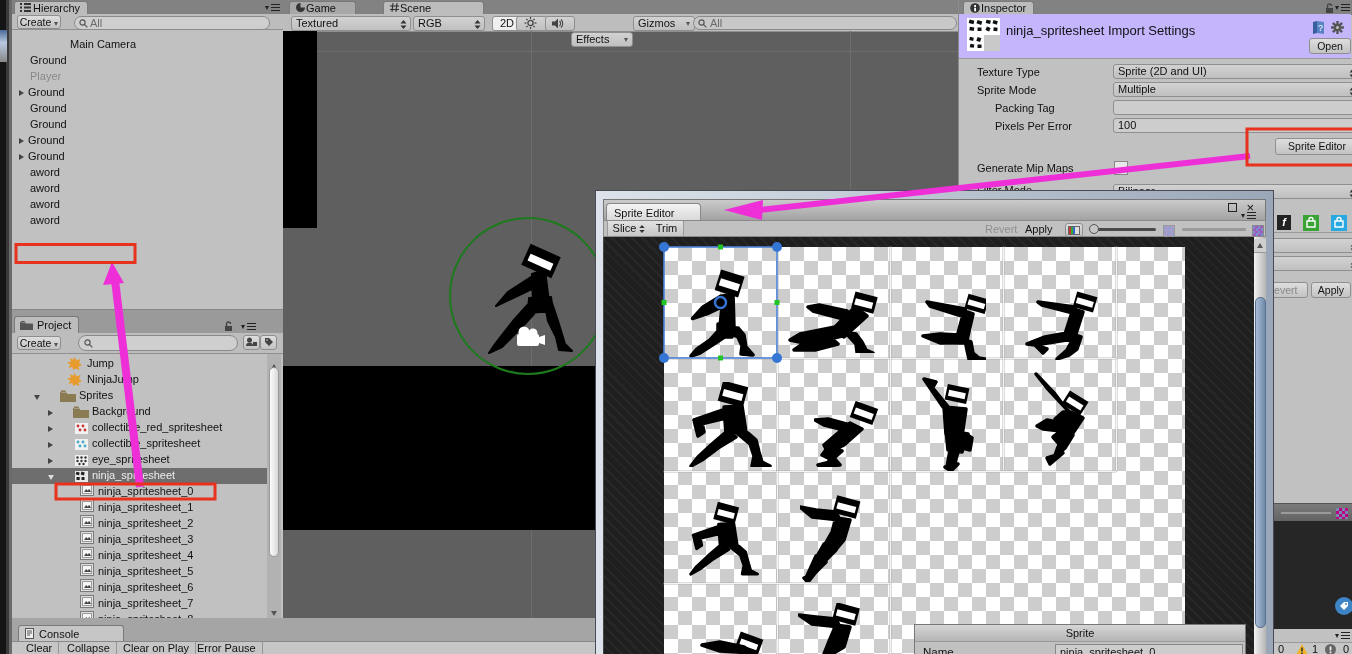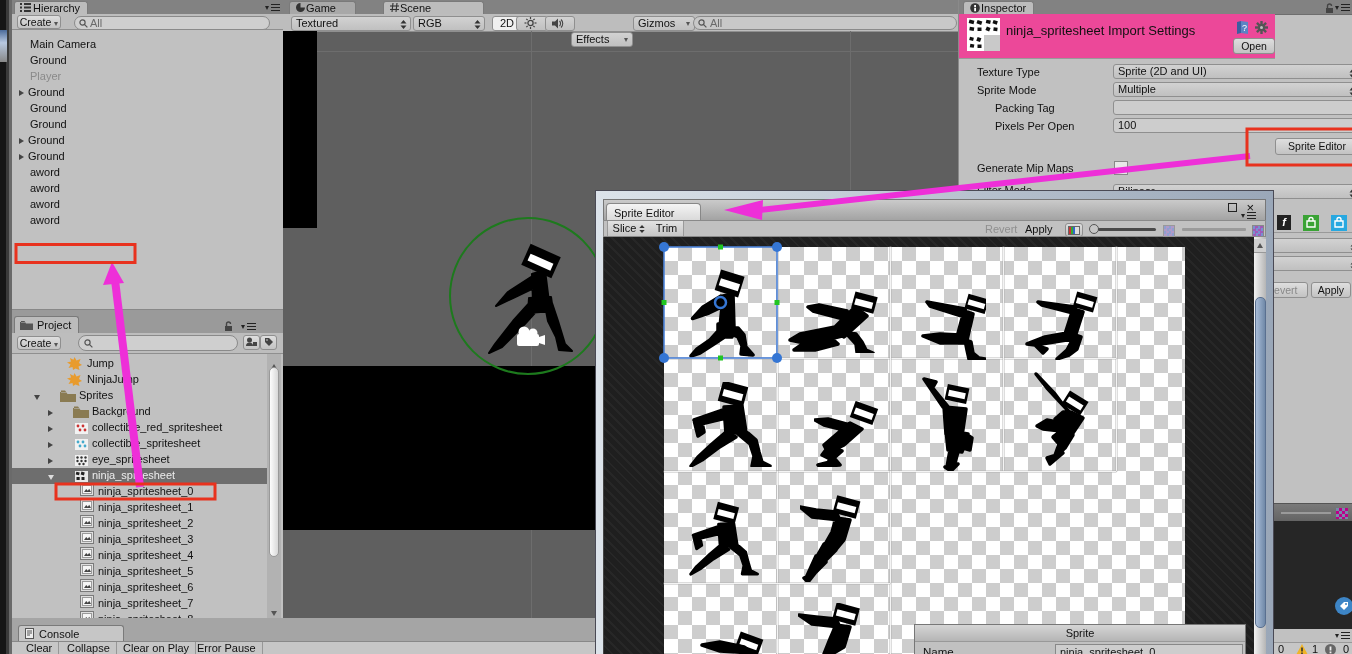--- a/index.html
+++ b/index.html
@@ -49,21 +49,21 @@
     <div class="minibtn" style="left:5px;top:15px;width:42px;height:12px;">Create <span class="tri-d" style="border-top-color:#555;border-top-width:4px;border-left-width:2.5px;border-right-width:2.5px;"></span></div>
     <div class="search" style="left:62px;top:15.5px;width:194px;">
       <svg class="abs" style="left:4px;top:2px;" width="9" height="9">
           <circle cx="3.5" cy="3.5" r="2.6" fill="none" stroke="#555" stroke-width="1.2"></circle>
           <line x1="5.6" y1="5.6" x2="8.4" y2="8.4" stroke="#555" stroke-width="1.2"></line>
         </svg>
       <span class="abs" style="left:15px;top:0;color:#6a6a6a;line-height:12px;">All</span>
     </div>
 
     <div class="abs" style="left:0;top:30px;width:271px;height:280px;overflow:hidden;">
-      <div class="row" style="top:6px;"><span style="margin-left:18px;">Main Camera</span></div>
+      <div class="row" style="top:6px;padding-left:40px;"><span style="margin-left:18px;">Main Camera</span></div>
       <div class="row" style="top:22px;"><span style="margin-left:18px;">Ground</span></div>
       <div class="row" style="top:38px;color:#8a8a8a;"><span style="margin-left:18px;">Player</span></div>
       <div class="row" style="top:54px;"><span class="tri-r" style="margin-left:7px;"></span><span style="margin-left:4px;">Ground</span></div>
       <div class="row" style="top:70px;"><span style="margin-left:18px;">Ground</span></div>
       <div class="row" style="top:86px;"><span style="margin-left:18px;">Ground</span></div>
       <div class="row" style="top:102px;"><span class="tri-r" style="margin-left:7px;"></span><span style="margin-left:4px;">Ground</span></div>
       <div class="row" style="top:118px;"><span class="tri-r" style="margin-left:7px;"></span><span style="margin-left:4px;">Ground</span></div>
       <div class="row" style="top:134px;"><span style="margin-left:18px;">aword</span></div>
       <div class="row" style="top:150px;"><span style="margin-left:18px;">aword</span></div>
       <div class="row" style="top:166px;"><span style="margin-left:18px;">aword</span></div>
@@ -318,21 +318,21 @@
         <rect x="1" y="5" width="7" height="5" fill="#444"></rect>
         <path d="M2.5,5 V3 a2,2 0 0 1 4,0" fill="none" stroke="#444" stroke-width="1.4"></path>
       </svg>
     <div class="panemenu" style="right:2px;top:4px;">
         <i style="top:0"></i>
         <i style="top:3px"></i>
         <i style="top:6px"></i>
         <b></b>
       </div>
 
-    <div class="abs" style="left:0;top:14px;width:316px;height:44px;border-bottom:1px solid #999;background:#ec4899;">
+    <div class="abs" style="left:0;top:14px;width:392px;height:44px;border-bottom:1px solid #999;background:#c4b5fd;">
       <div class="abs" style="left:8px;top:4px;width:33px;height:33px;background:#fff;">
         <svg width="33" height="33" viewBox="0 0 33 33">
           <rect x="17" y="17" width="16" height="16" fill="#c9c9c9"></rect>
           <g fill="#111">
               <rect x="2" y="2" width="5" height="3.5" transform="rotate(15 4 4)"></rect>
               <rect x="10" y="2.5" width="5" height="3.5" transform="rotate(20 12 4)"></rect>
               <rect x="19" y="2" width="4.5" height="3.5" transform="rotate(12 21 4)"></rect>
               <rect x="26" y="2.5" width="4.5" height="3.5" transform="rotate(18 28 4)"></rect>
               <rect x="2.5" y="9" width="4.5" height="3.5" transform="rotate(10 4 11)"></rect>
               <rect x="10.5" y="9.5" width="4" height="3.5"></rect>
@@ -368,21 +368,21 @@
       <div class="abs" style="left:18px;top:8px;">Texture Type</div>
       <div class="ddown" style="left:154px;top:6px;width:237px;">Sprite (2D and UI)<span class="updn"><svg width="7" height="9">
               <path d="M3.5,0 L6.5,3.5 H0.5 Z M3.5,9 L0.5,5.5 H6.5 Z" fill="#333"></path>
             </svg></span></div>
       <div class="abs" style="left:18px;top:26px;">Sprite Mode</div>
       <div class="ddown" style="left:154px;top:24px;width:237px;">Multiple<span class="updn"><svg width="7" height="9">
               <path d="M3.5,0 L6.5,3.5 H0.5 Z M3.5,9 L0.5,5.5 H6.5 Z" fill="#333"></path>
             </svg></span></div>
       <div class="abs" style="left:36px;top:44px;">Packing Tag</div>
       <div class="ddown" style="left:154px;top:42px;width:237px;background:#cdcdcd;"></div>
-      <div class="abs" style="left:36px;top:62px;">Pixels Per Open</div>
+      <div class="abs" style="left:36px;top:62px;">Pixels Per Error</div>
       <div class="ddown" style="left:154px;top:60px;width:237px;background:#cdcdcd;">100</div>
       <div class="minibtn" style="left:316px;top:80px;width:82px;height:15px;line-height:15px;">Sprite Editor</div>
       <div class="abs" style="left:18px;top:104px;">Generate Mip Maps</div>
       <div class="abs" style="left:155px;top:103px;width:12px;height:12px;background:#e8e8e8;border:1px solid #888;"></div>
       <div class="abs" style="left:18px;top:126px;">Filter Mode</div>
       <div class="ddown" style="left:154px;top:126px;width:237px;">Bilinear<span class="updn"><svg width="7" height="9">
               <path d="M3.5,0 L6.5,3.5 H0.5 Z M3.5,9 L0.5,5.5 H6.5 Z" fill="#333"></path>
             </svg></span></div>
 
       <div class="abs" style="left:280px;top:155px;width:114px;height:19px;border-bottom:1px solid #999;"></div>

